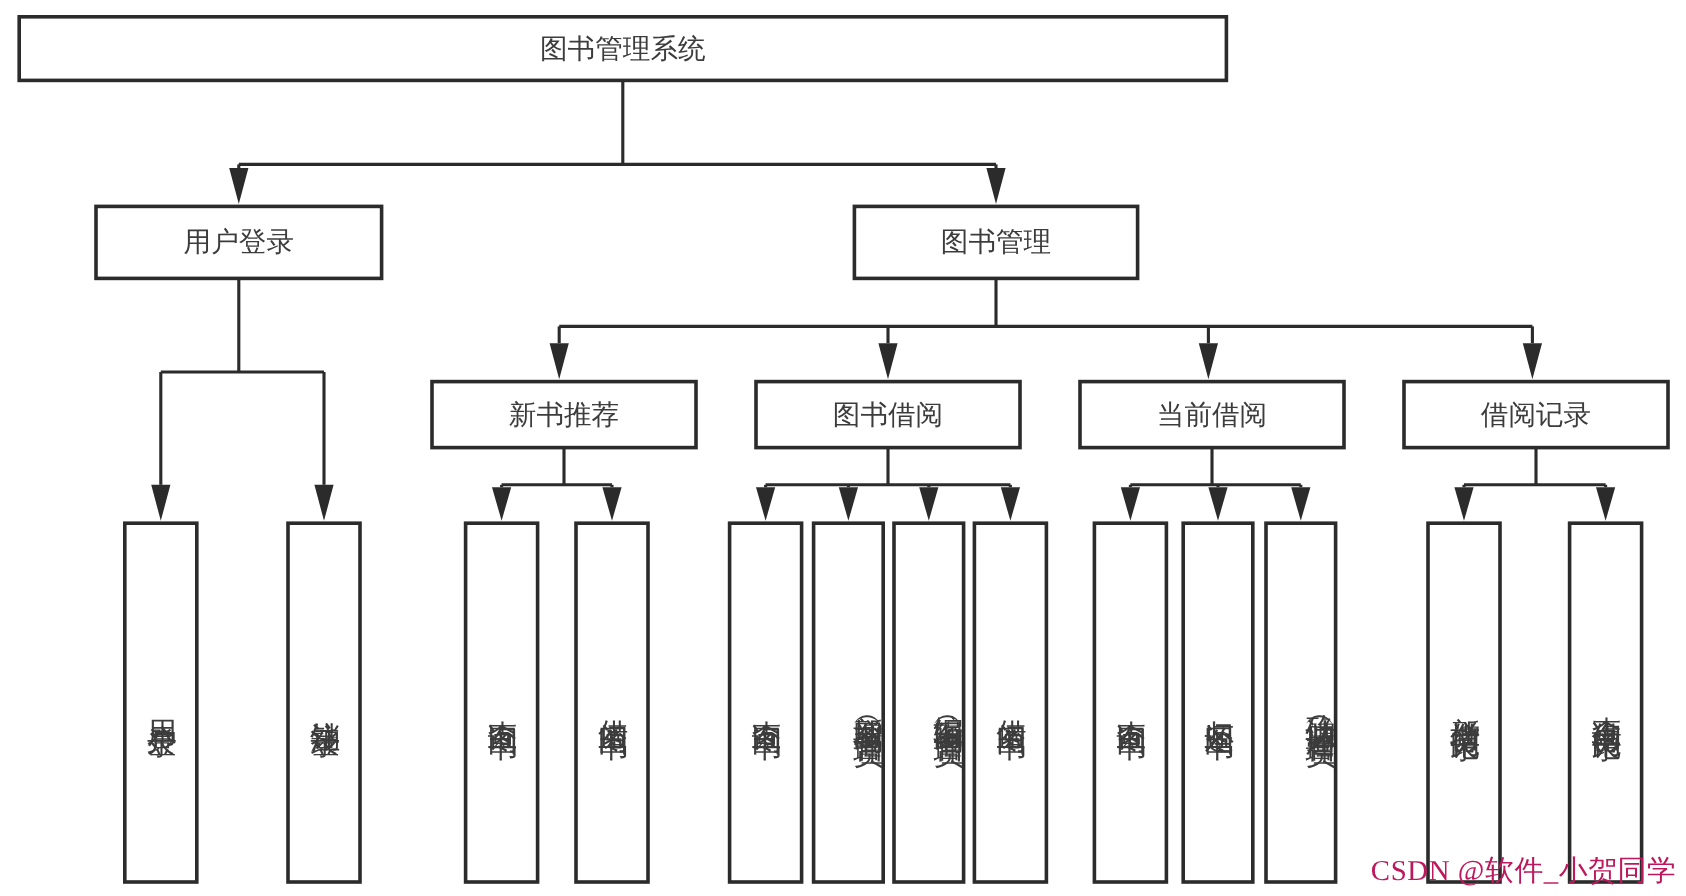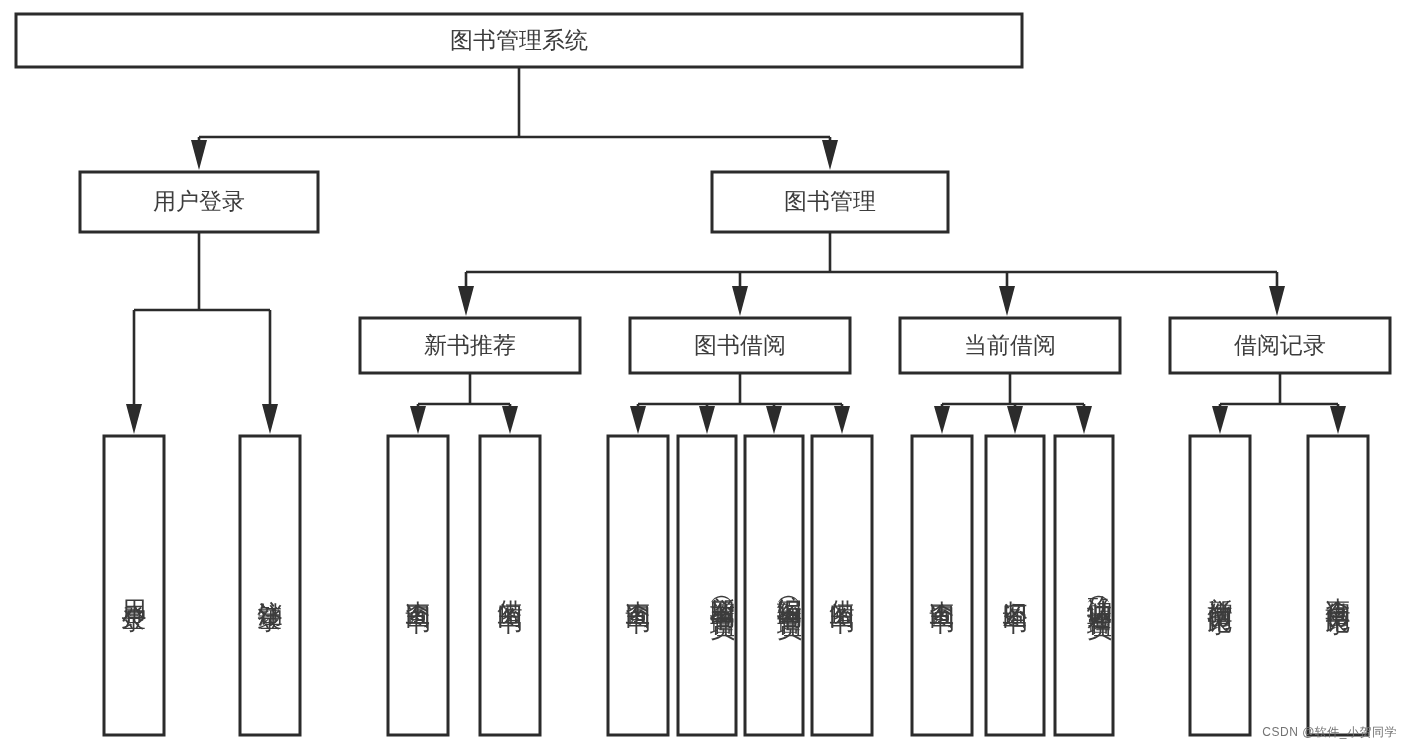--- a/index.html
+++ b/index.html
@@ -62,23 +62,23 @@
     white-space: nowrap;
     pointer-events: none;
   }
   .leaf-label.centered {
     align-items: center;
   }
   .watermark {
     position: absolute;
     right: 8px;
     bottom: 6px;
-    font-family: Liberation Sans, sans-serif;
-    font-size: 12px;
-    color: #737373;
+    font-family: Liberation Serif, serif;
+    font-size: 24px;
+    color: #be185d;
     letter-spacing: 0.5px;
     white-space: nowrap;
   }
 </style>
 </head>
 <body>
 
 <div id="diagram-root">
 
   <svg class="diagram" viewBox="0 0 1405 747">

